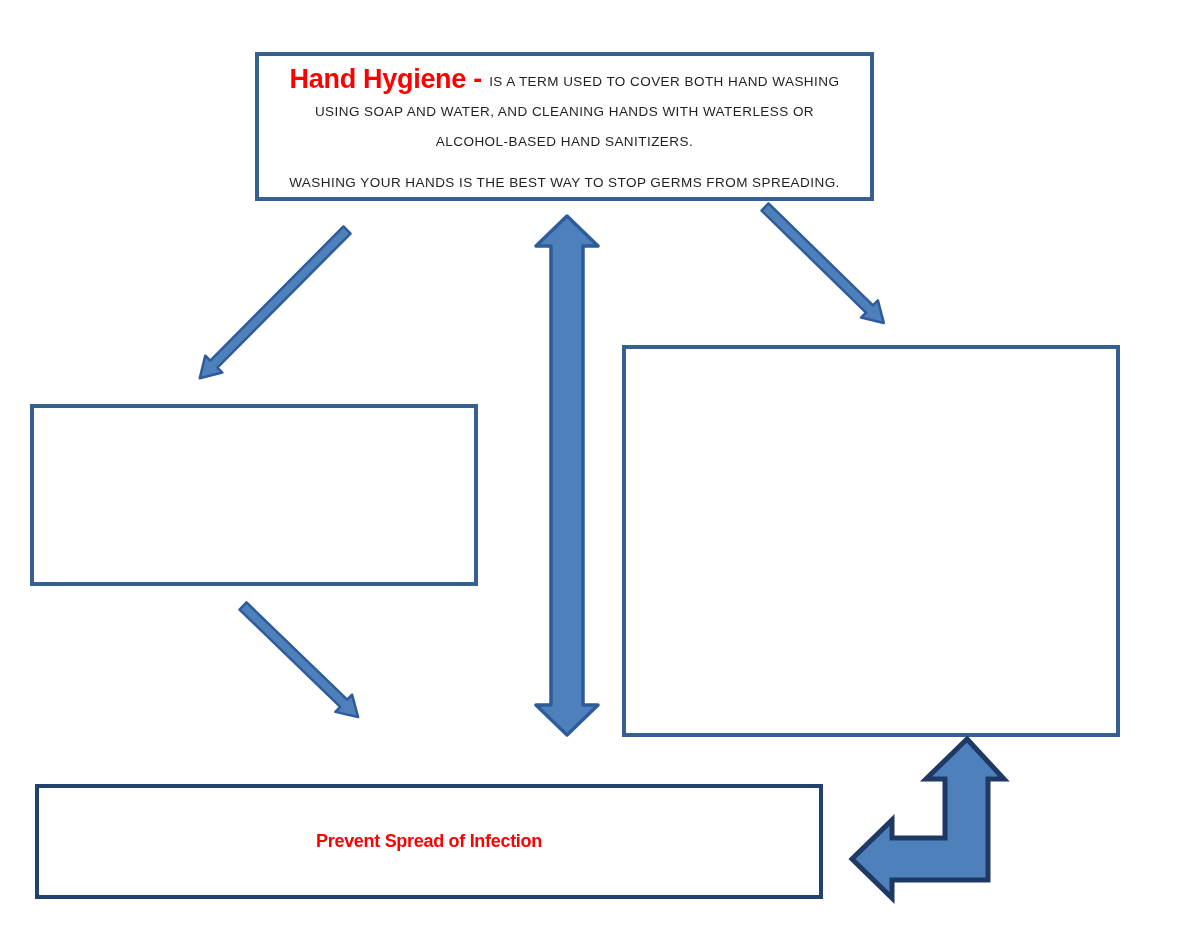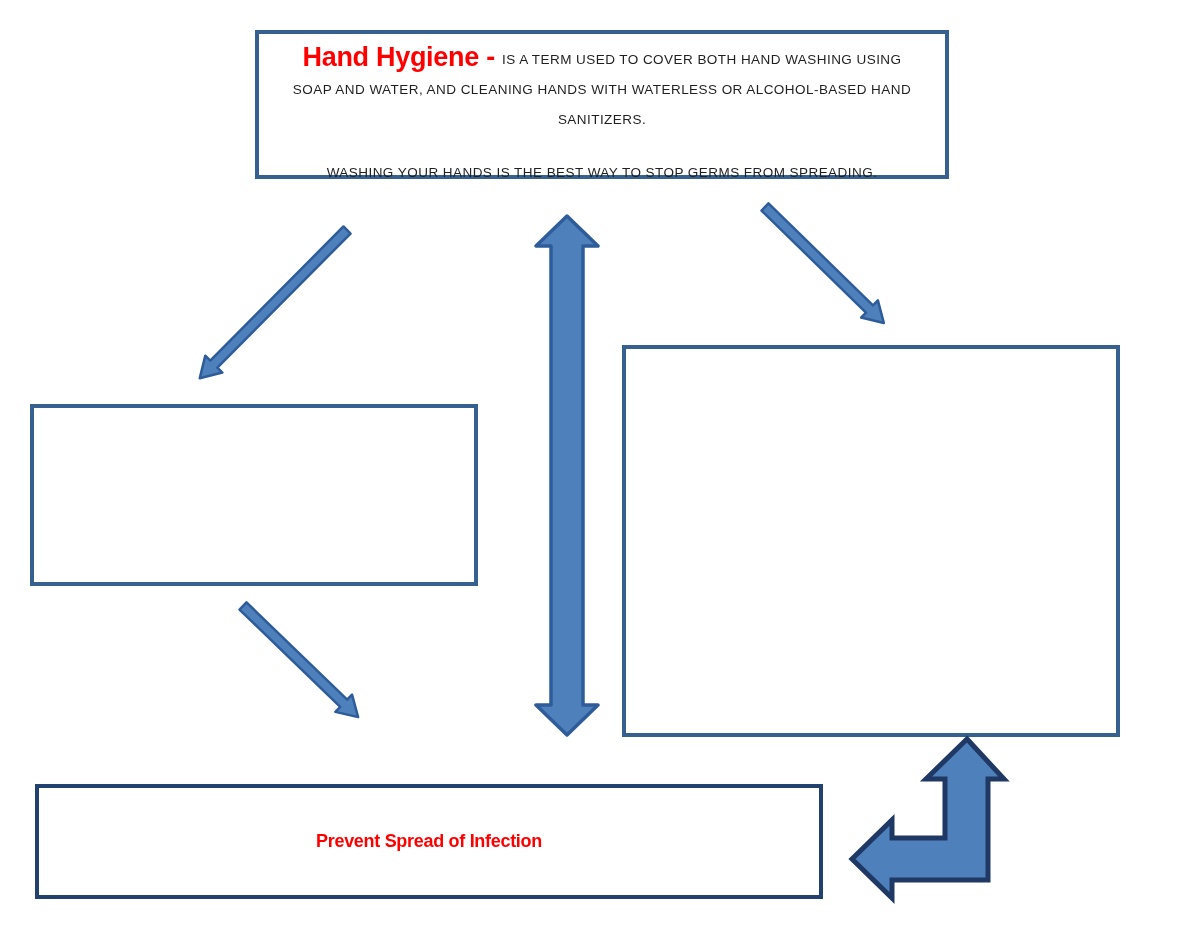--- a/index.html
+++ b/index.html
@@ -2,32 +2,32 @@
 <html><head>
 <meta charset="utf-8">
 <style>
   html,body{margin:0;padding:0;background:#ffffff;}
   .canvas{
     position:relative;width:1200px;height:927px;background:#ffffff;
     font-family:"Liberation Sans",sans-serif;overflow:hidden;
   }
   .box{position:absolute;background:#ffffff;box-sizing:border-box;}
   .top-box{
-    left:255px;top:30px;width:694px;height:149px;
+    left:255px;top:52px;width:619px;height:149px;
     border:4px solid #35608f;text-align:center;padding:8px 24px 6px;
   }
   .top-box .line1{margin:0;line-height:30px;}
   .title-red{
     color:#ff0000;font-weight:bold;font-size:27px;letter-spacing:-0.3px;
     vertical-align:-2px;
   }
   .body-text{
     font-size:13.5px;color:#1f1f1f;letter-spacing:0.45px;line-height:25px;
   }
-  .para2{margin:26px 0 0 0;}
+  .para2{margin:14px 0 0 0;}
   .left-box{left:30px;top:404px;width:448px;height:182px;border:4px solid #35608f;}
   .right-box{left:622px;top:345px;width:498px;height:392px;border:4px solid #35608f;}
   .bottom-box{
     left:35px;top:784px;width:788px;height:115px;border:4px solid #21426f;
     display:flex;align-items:center;justify-content:center;
   }
   .bottom-label{color:#ff0000;font-weight:bold;font-size:18px;letter-spacing:-0.3px;}
   .arrow-layer{position:absolute;left:0;top:0;pointer-events:none;}
 </style>
 </head>

